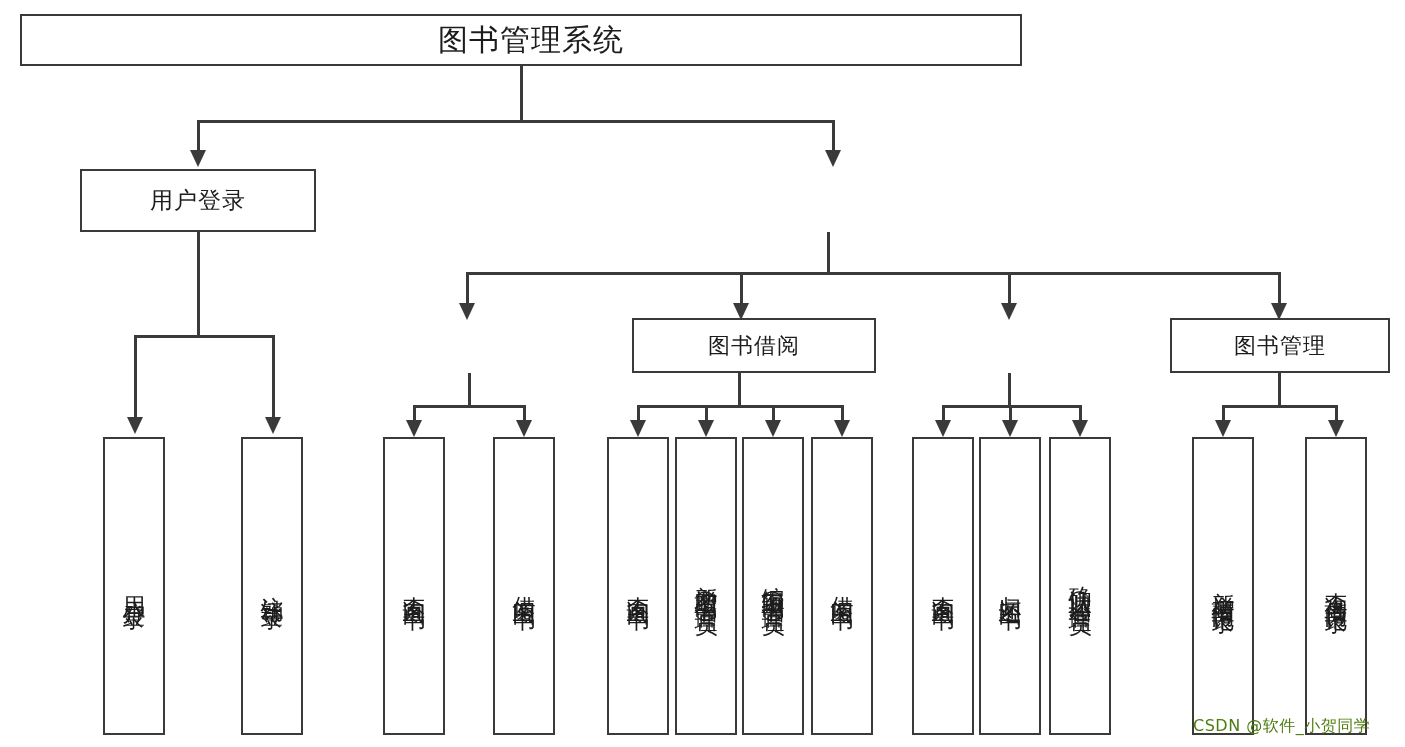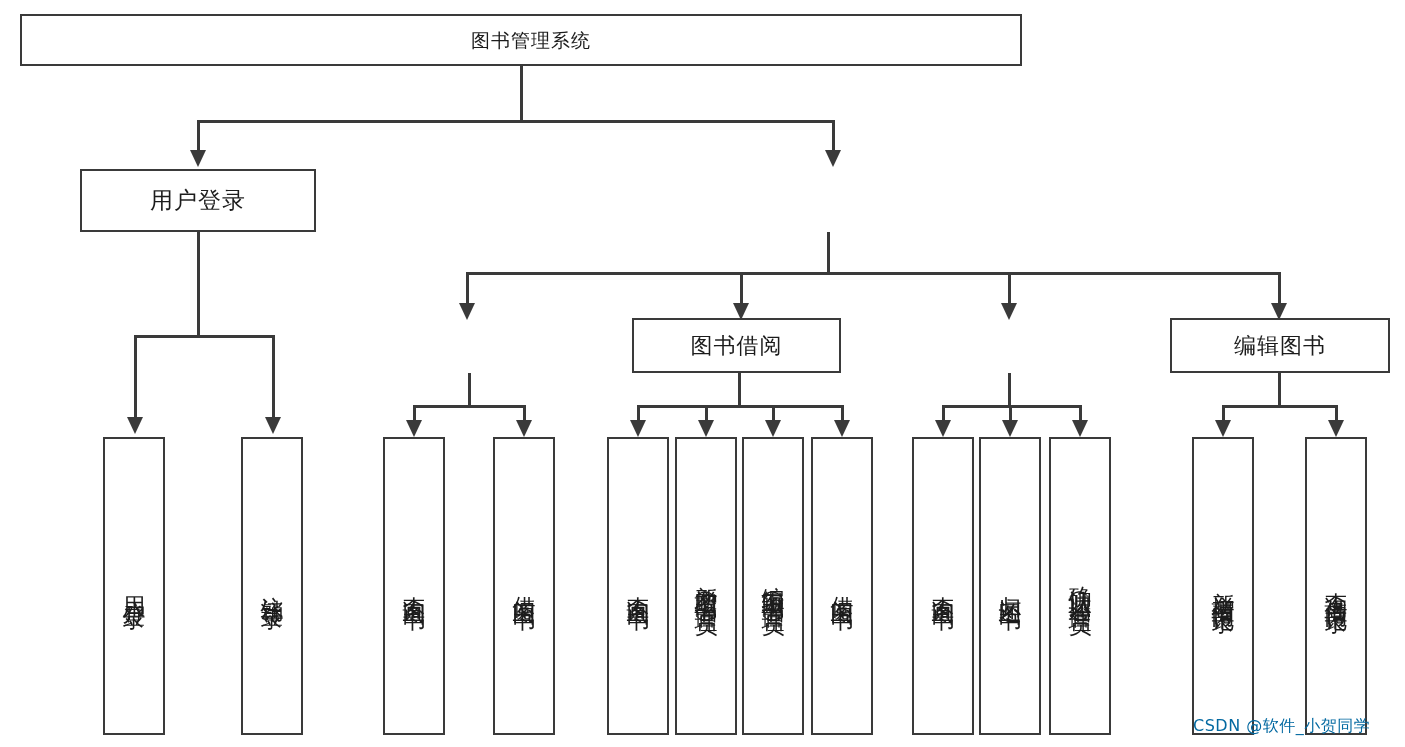--- a/index.html
+++ b/index.html
@@ -26,21 +26,21 @@
     align-items:center;
     justify-content:center;
     text-align:center;
   }
   .node .label{
     color:#1c1c1c;
     line-height:1.18;
     white-space:nowrap;
   }
   
-  .node.root .label{ font-size:19px; letter-spacing:1px;margin-left:20px; }
+  .node.root .label{ font-size:30px; letter-spacing:1px;margin-left:20px; }
   
   .node.h1 .label{ font-size:23px; letter-spacing:1px; }
   .node.h2 .label{ font-size:22px; letter-spacing:1px; }
 
   
   .node.leaf{
     border-width:2.5px;
     align-items:center;
     justify-content:center;
     padding:6px 0;
@@ -64,21 +64,21 @@
     width:0;height:0;
     border-left:8px solid transparent;
     border-right:8px solid transparent;
     border-top:17px solid #3a3a3a;
   }
 
   
   .watermark{
     position:absolute;
     font-size:16px;
-    color:#0369a1;
+    color:#4d7c0f;
     white-space:nowrap;
     letter-spacing:0.5px;
     pointer-events:none;
   }
 </style>
 </head>
 <body>
 
 <div id="canvas">
 
@@ -108,25 +108,25 @@
   <div class="hline" style="left:466px;top:272px;width:814px;"></div>
   <div class="vline" style="left:466px;top:272px;height:38px;"></div>
   <div class="vline" style="left:740px;top:272px;height:38px;"></div>
   <div class="vline" style="left:1008px;top:272px;height:38px;"></div>
   <div class="vline" style="left:1278px;top:272px;height:38px;"></div>
   <div class="arrow" style="left:459px;top:303px;"></div>
   <div class="arrow" style="left:733px;top:303px;"></div>
   <div class="arrow" style="left:1001px;top:303px;"></div>
   <div class="arrow" style="left:1271px;top:303px;"></div>
 
-  <div class="node h2" style="left:632px;top:318px;width:209px;height:55px;">
+  <div class="node h2" style="left:632px;top:318px;width:244px;height:55px;">
     <span class="label">图书借阅</span>
   </div>
   <div class="node h2" style="left:1170px;top:318px;width:220px;height:55px;">
-    <span class="label">编辑图书</span>
+    <span class="label">图书管理</span>
   </div>
 
   <div class="vline" style="left:468px;top:373px;height:32px;"></div>
   <div class="hline" style="left:413px;top:405px;width:112px;"></div>
   <div class="vline" style="left:413px;top:405px;height:16px;"></div>
   <div class="vline" style="left:523px;top:405px;height:16px;"></div>
   <div class="arrow" style="left:406px;top:420px;"></div>
   <div class="arrow" style="left:516px;top:420px;"></div>
 
   <div class="vline" style="left:738px;top:373px;height:32px;"></div>

